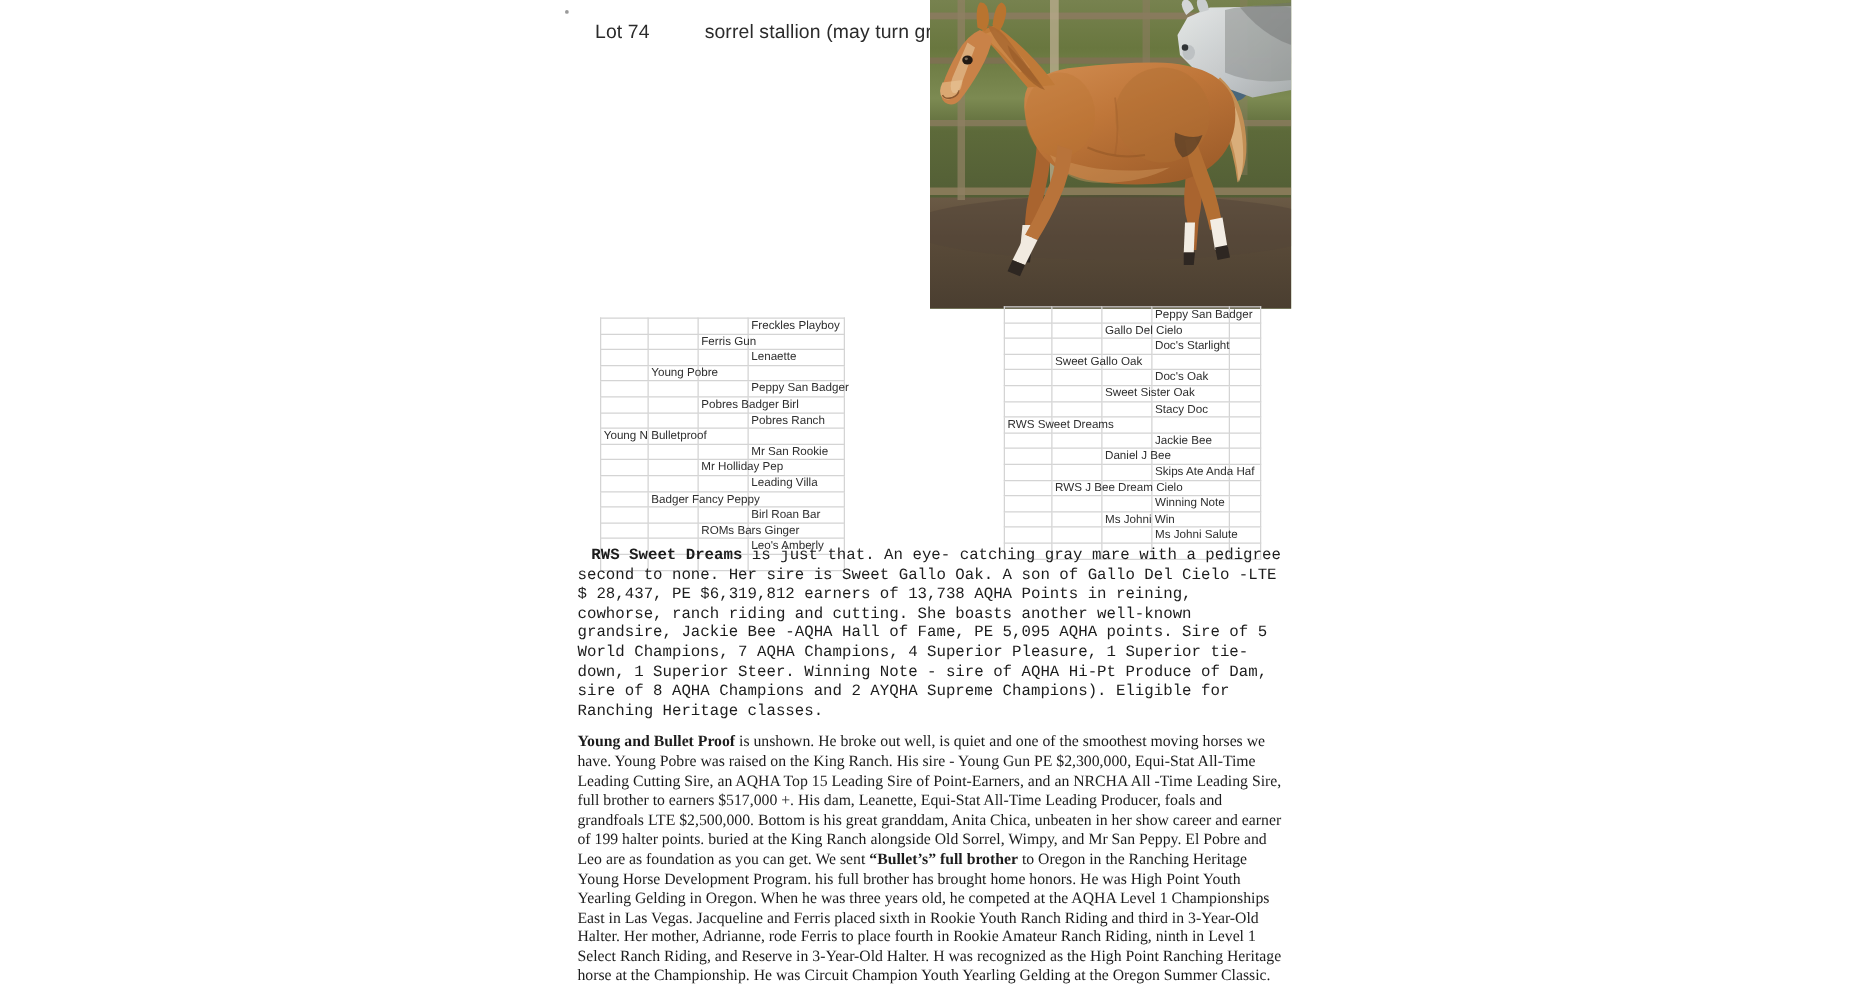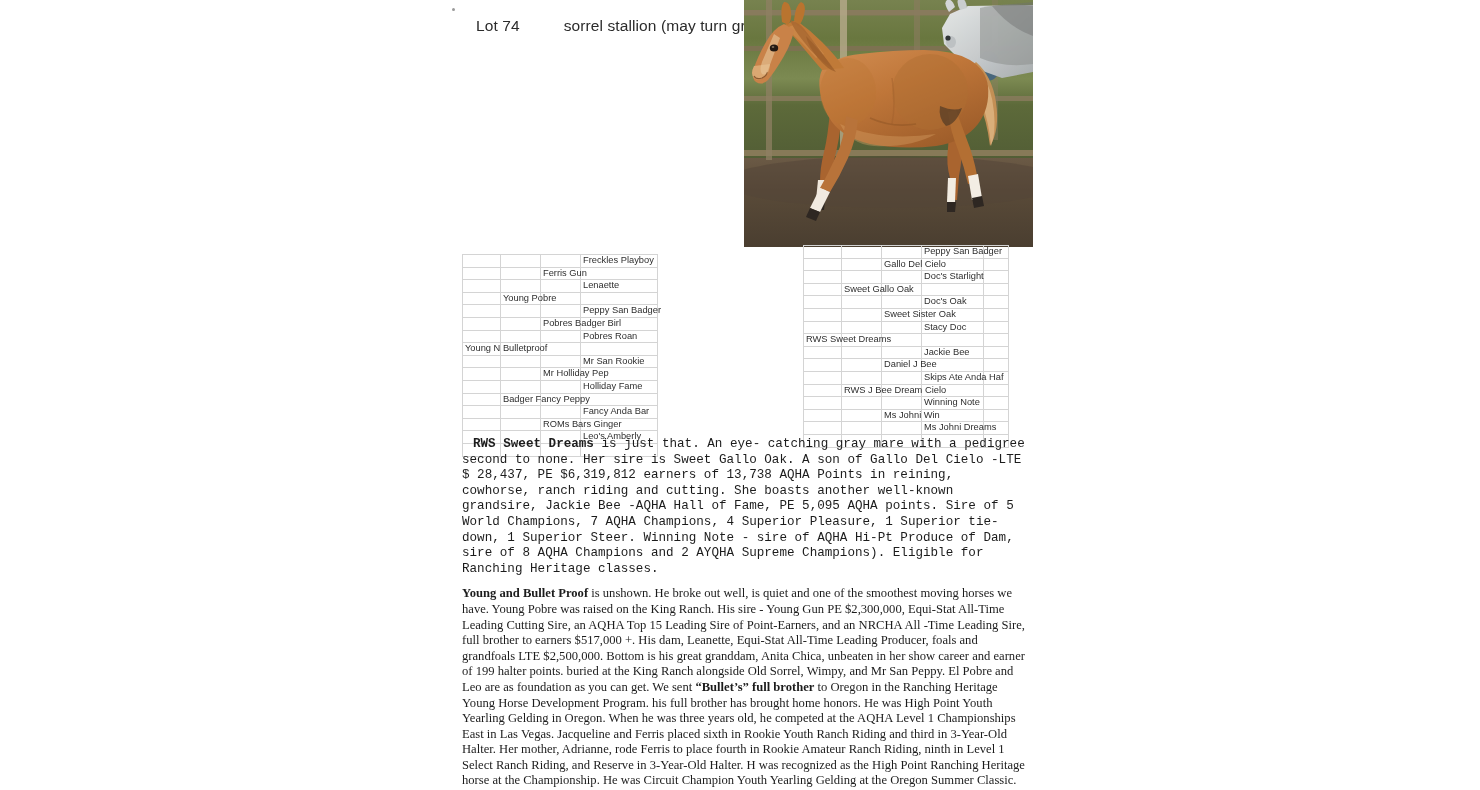--- a/index.html
+++ b/index.html
@@ -72,21 +72,21 @@
     border: 1px solid #d4d4d4;
     height: 11.6px;
     padding: 0 0 0 2px;
     vertical-align: middle;
     white-space: nowrap;
     overflow: visible;
     line-height: 11.6px;
   }
   .ped-table td.blank { }
 
-  #ped-left  { left: 462px; top: 254px; width: 195px; }
+  #ped-left  { left: 480px; top: 254px; width: 195px; }
   #ped-right { left: 803px; top: 245px; width: 205px; }
 
   .ped-name {
     position: relative;
     z-index: 2;
     margin-top: 44px;
   }
 
   
   .body-copy {
@@ -284,21 +284,21 @@
       <tr>
           <td class="blank"></td>
           <td class="blank"></td>
           <td class="ped-name">Pobres Badger Birl</td>
           <td class="blank"></td>
         </tr>
       <tr>
           <td class="blank"></td>
           <td class="blank"></td>
           <td class="blank"></td>
-          <td class="ped-name">Pobres Roan</td>
+          <td class="ped-name">Pobres Ranch</td>
         </tr>
       <tr>
           <td class="ped-name">Young N Bulletproof</td>
           <td class="blank"></td>
           <td class="blank"></td>
           <td class="blank"></td>
         </tr>
       <tr>
           <td class="blank"></td>
           <td class="blank"></td>
@@ -308,33 +308,33 @@
       <tr>
           <td class="blank"></td>
           <td class="blank"></td>
           <td class="ped-name">Mr Holliday Pep</td>
           <td class="blank"></td>
         </tr>
       <tr>
           <td class="blank"></td>
           <td class="blank"></td>
           <td class="blank"></td>
-          <td class="ped-name">Holliday Fame</td>
+          <td class="ped-name">Leading Villa</td>
         </tr>
       <tr>
           <td class="blank"></td>
           <td class="ped-name">Badger Fancy Peppy</td>
           <td class="blank"></td>
           <td class="blank"></td>
         </tr>
       <tr>
           <td class="blank"></td>
           <td class="blank"></td>
           <td class="blank"></td>
-          <td class="ped-name">Fancy Anda Bar</td>
+          <td class="ped-name">Birl Roan Bar</td>
         </tr>
       <tr>
           <td class="blank"></td>
           <td class="blank"></td>
           <td class="ped-name">ROMs Bars Ginger</td>
           <td class="blank"></td>
         </tr>
       <tr>
           <td class="blank"></td>
           <td class="blank"></td>
@@ -454,21 +454,21 @@
           <td class="blank"></td>
           <td class="blank"></td>
           <td class="ped-name">Ms Johni Win</td>
           <td class="blank"></td>
           <td class="blank"></td>
         </tr>
       <tr>
           <td class="blank"></td>
           <td class="blank"></td>
           <td class="blank"></td>
-          <td class="ped-name">Ms Johni Dreams</td>
+          <td class="ped-name">Ms Johni Salute</td>
           <td class="blank"></td>
         </tr>
       <tr>
           <td class="blank"></td>
           <td class="blank"></td>
           <td class="blank"></td>
           <td class="blank"></td>
           <td class="blank"></td>
         </tr>
     </tbody>

